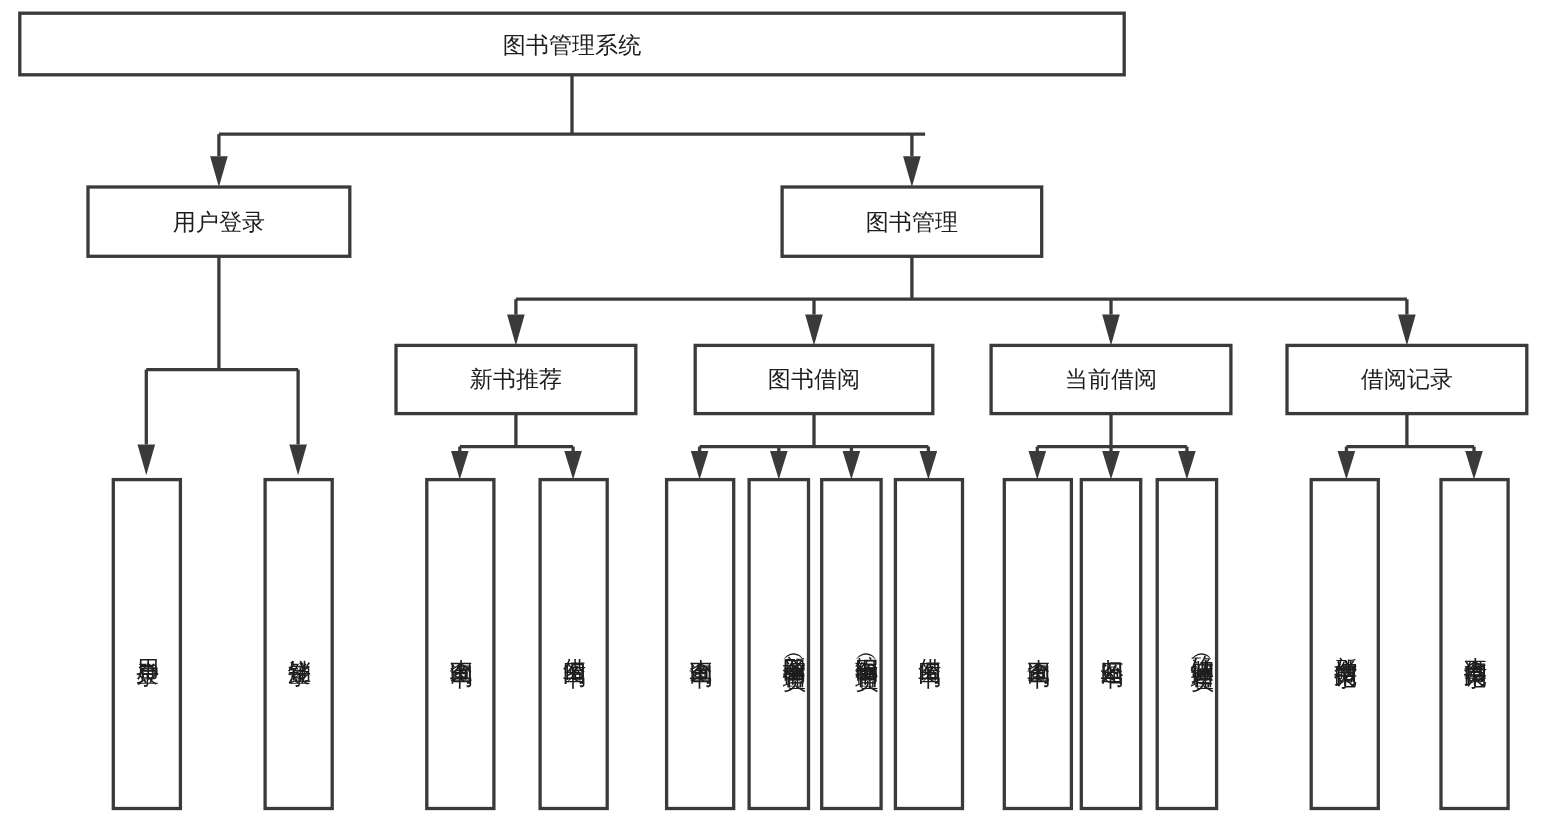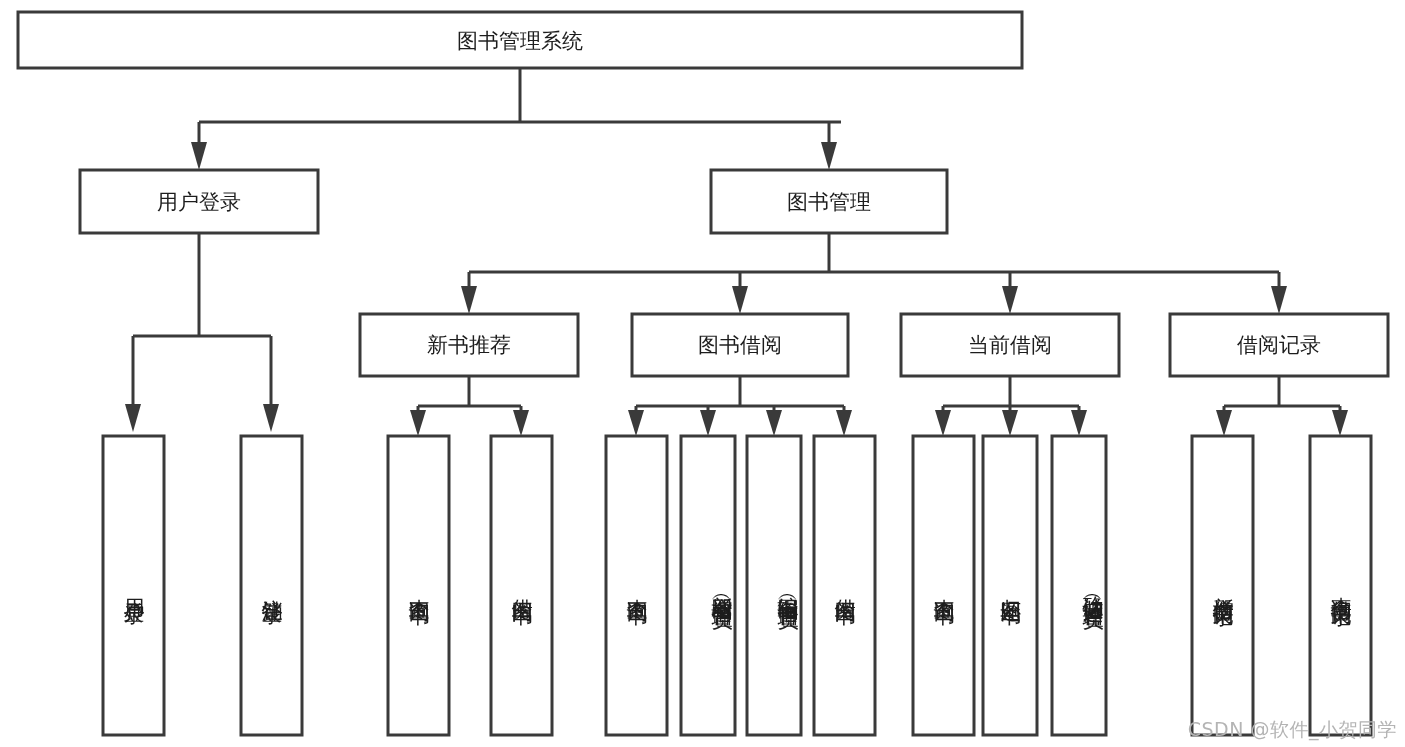--- a/index.html
+++ b/index.html
@@ -195,14 +195,13 @@
   <div class="label-vert" style="left:747px; top:440px; width:54px; height:295px; display:flex; align-items:flex-start; justify-content:center;">编辑图书（管理员）</div>
   <div class="label-vert" style="left:814px; top:436px; width:61px; height:299px; display:flex; align-items:center; justify-content:center;">借阅图书</div>
 
   <div class="label-vert" style="left:913px; top:436px; width:61px; height:299px; display:flex; align-items:center; justify-content:center;">查询图书</div>
   <div class="label-vert" style="left:983px; top:436px; width:54px; height:299px; display:flex; align-items:center; justify-content:center;">归还图书</div>
   <div class="label-vert" style="left:1052px; top:440px; width:54px; height:295px; display:flex; align-items:flex-start; justify-content:center;">确认归还（管理员）</div>
 
   <div class="label-vert" style="left:1192px; top:436px; width:61px; height:299px; display:flex; align-items:center; justify-content:center;">新增借阅记录</div>
   <div class="label-vert" style="left:1310px; top:436px; width:61px; height:299px; display:flex; align-items:center; justify-content:center;">查询借阅记录</div>
 
-  <div class="watermark">CSDN @软件_小贺同学</div>
 </div>
 
 </body></html>

